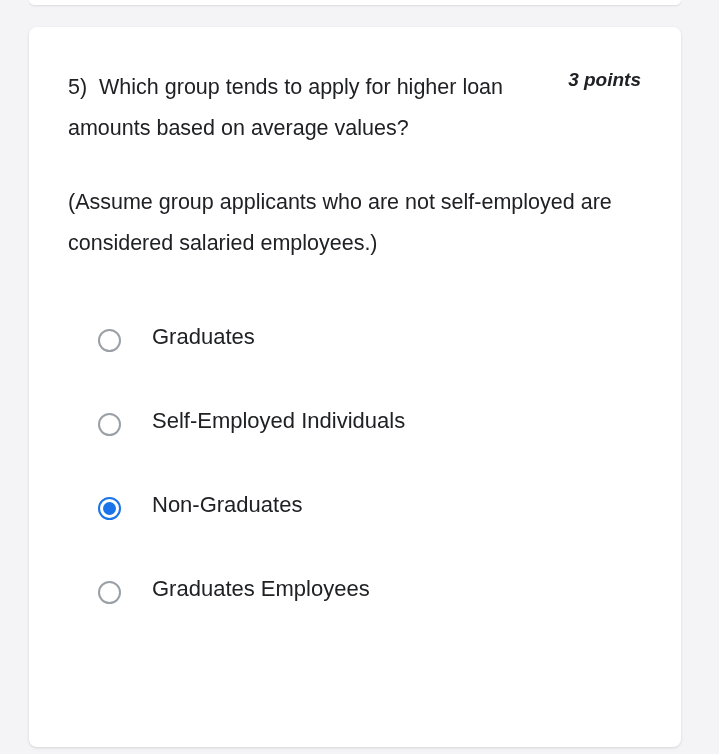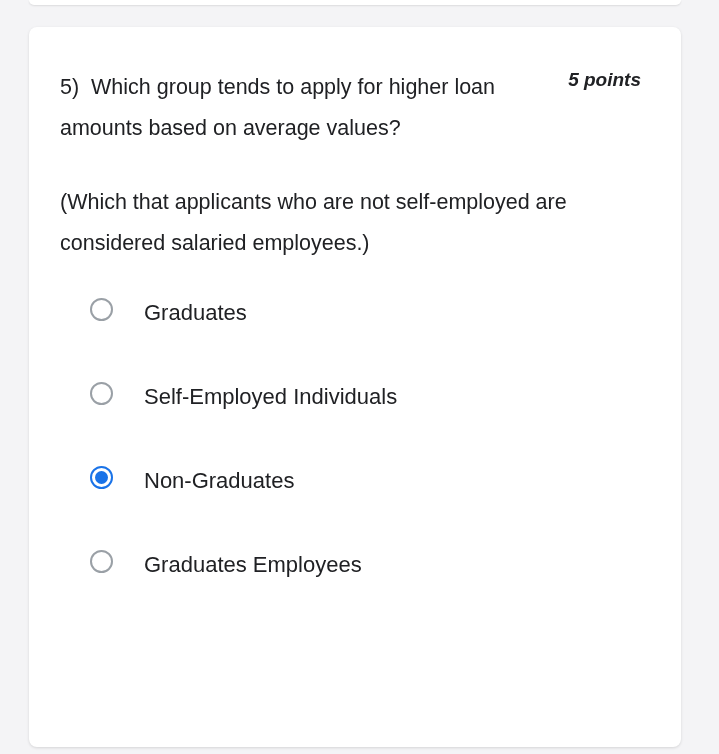--- a/index.html
+++ b/index.html
@@ -36,21 +36,21 @@
   .card {
     position: absolute;
     top: 27px;
     left: 29px;
     width: 652px;
     height: 720px;
     background: #ffffff;
     border-radius: 8px;
     box-shadow: 0 1px 3px rgba(0,0,0,0.13);
     box-sizing: border-box;
-    padding: 40px 40px 0 31px;
+    padding: 40px 40px 0 39px;
   }
 
   .question-row {
     position: relative;
   }
 
   .question-text {
     font-size: 21.5px;
     line-height: 41px;
     color: #202124;
@@ -78,21 +78,21 @@
     width: 560px;
     white-space: pre-wrap;
   }
 
   .options {
     margin-top: 34px;
   }
 
   .option {
     display: flex;
-    align-items: flex-start;
+    align-items: flex-end;
     height: 54px;
     margin-bottom: 30px;
   }
 
   .radio {
     width: 23px;
     height: 23px;
     border-radius: 50%;
     border: 2px solid #9aa0a6;
     box-sizing: border-box;
@@ -131,24 +131,24 @@
 <body>
 
 <div class="page">
 
   <div class="card-above"></div>
 
   <div class="card">
 
     <div class="question-row">
       <div class="question-text">5)  Which group tends to apply for higher loan amounts based on average values?</div>
-      <div class="points">5 points</div>
+      <div class="points">3 points</div>
     </div>
 
-    <div class="assume-text">(Which that applicants who are not self-employed are considered salaried employees.)</div>
+    <div class="assume-text">(Assume group applicants who are not self-employed are considered salaried employees.)</div>
 
     <div class="options">
 
       <div class="option">
         <span class="radio"></span>
         <span class="option-label">Graduates</span>
       </div>
 
       <div class="option">
         <span class="radio"></span>

